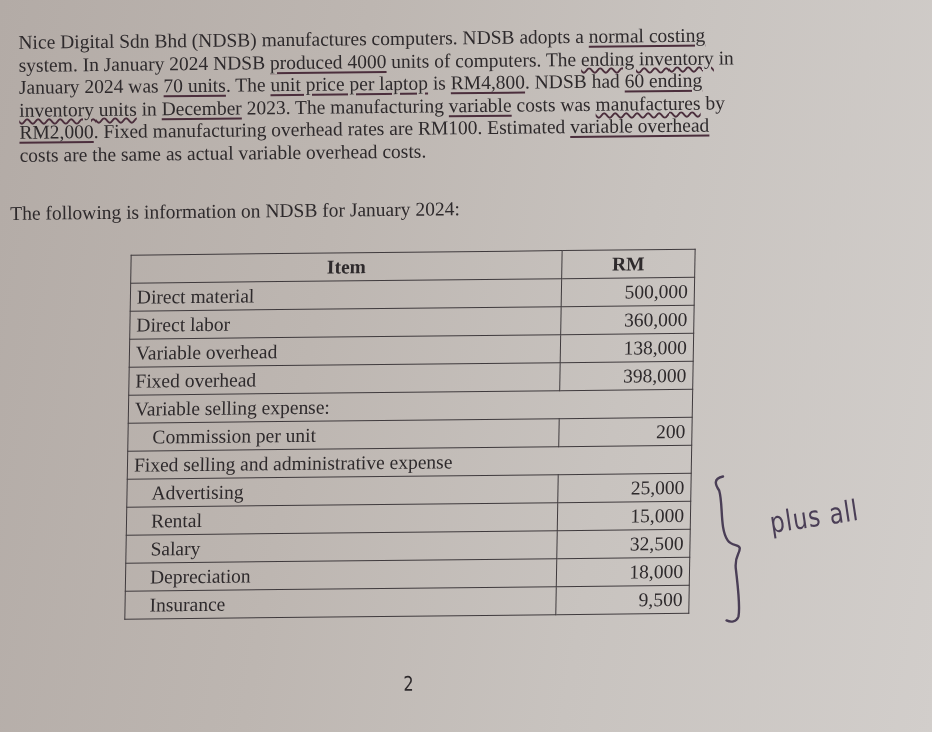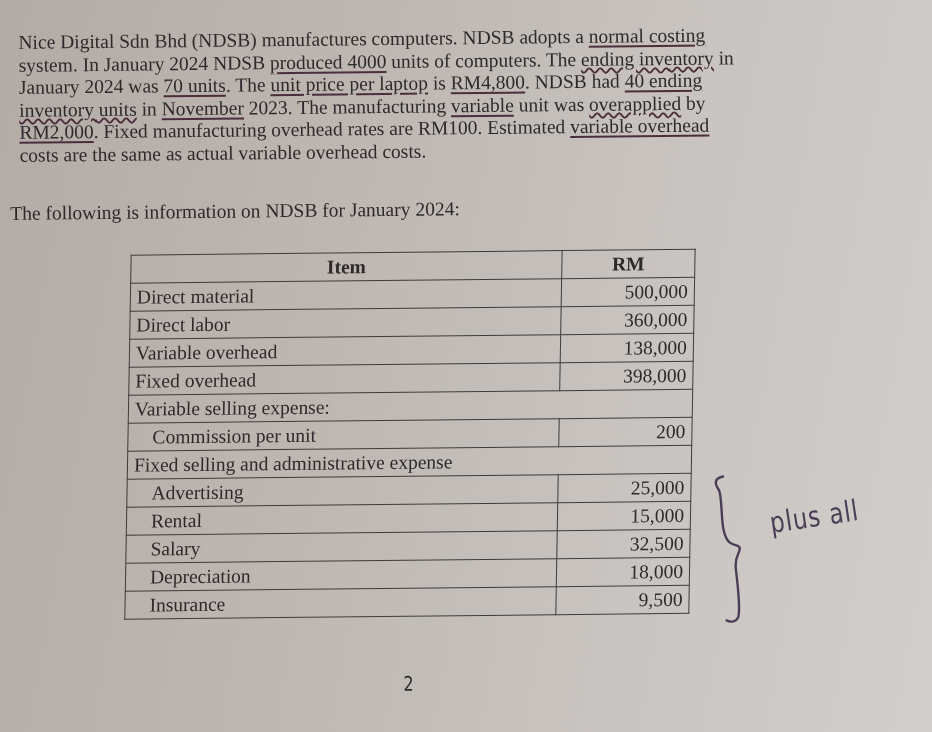--- a/index.html
+++ b/index.html
@@ -114,22 +114,22 @@
 </head>
 <body>
 
 <div class="page">
 
   <div class="top-marks">(5 marks)</div>
 
   <div class="intro">
     <span class="intro-line"><span>Nice Digital Sdn Bhd (NDSB) manufactures computers. NDSB adopts a </span><span class="pen-ul">normal costing</span></span>
     <span class="intro-line"><span>system. In January 2024 NDSB </span><span class="pen-ul">produced 4000</span><span> units of computers. The </span><span class="pen-wavy">ending inventory</span><span> in</span></span>
-    <span class="intro-line"><span>January 2024 was </span><span class="pen-ul">70 units</span><span>. The </span><span class="pen-ul">unit price per laptop</span><span> is </span><span class="pen-ul">RM4,800</span><span>. NDSB had </span><span class="pen-ul">40 ending</span></span>
-    <span class="intro-line"><span class="pen-wavy">inventory units</span><span> in </span><span class="pen-ul">November</span><span> 2023. The manufacturing </span><span class="pen-ul">variable</span><span> unit was </span><span class="pen-wavy">overapplied</span><span> by</span></span>
+    <span class="intro-line"><span>January 2024 was </span><span class="pen-ul">70 units</span><span>. The </span><span class="pen-ul">unit price per laptop</span><span> is </span><span class="pen-ul">RM4,800</span><span>. NDSB had </span><span class="pen-ul">60 ending</span></span>
+    <span class="intro-line"><span class="pen-wavy">inventory units</span><span> in </span><span class="pen-ul">December</span><span> 2023. The manufacturing </span><span class="pen-ul">variable</span><span> costs was </span><span class="pen-wavy">manufactures</span><span> by</span></span>
     <span class="intro-line"><span class="pen-ul">RM2,000</span><span>. Fixed manufacturing overhead rates are RM100. Estimated </span><span class="pen-ul">variable overhead</span></span>
     <span class="intro-line"><span>costs are the same as actual variable overhead costs.</span></span>
   </div>
 
   <div class="lead-in">The following is information on NDSB for January 2024:</div>
 
   <table class="data-table">
     <tbody>
         <tr>
       <th class="col-item">Item</th>

